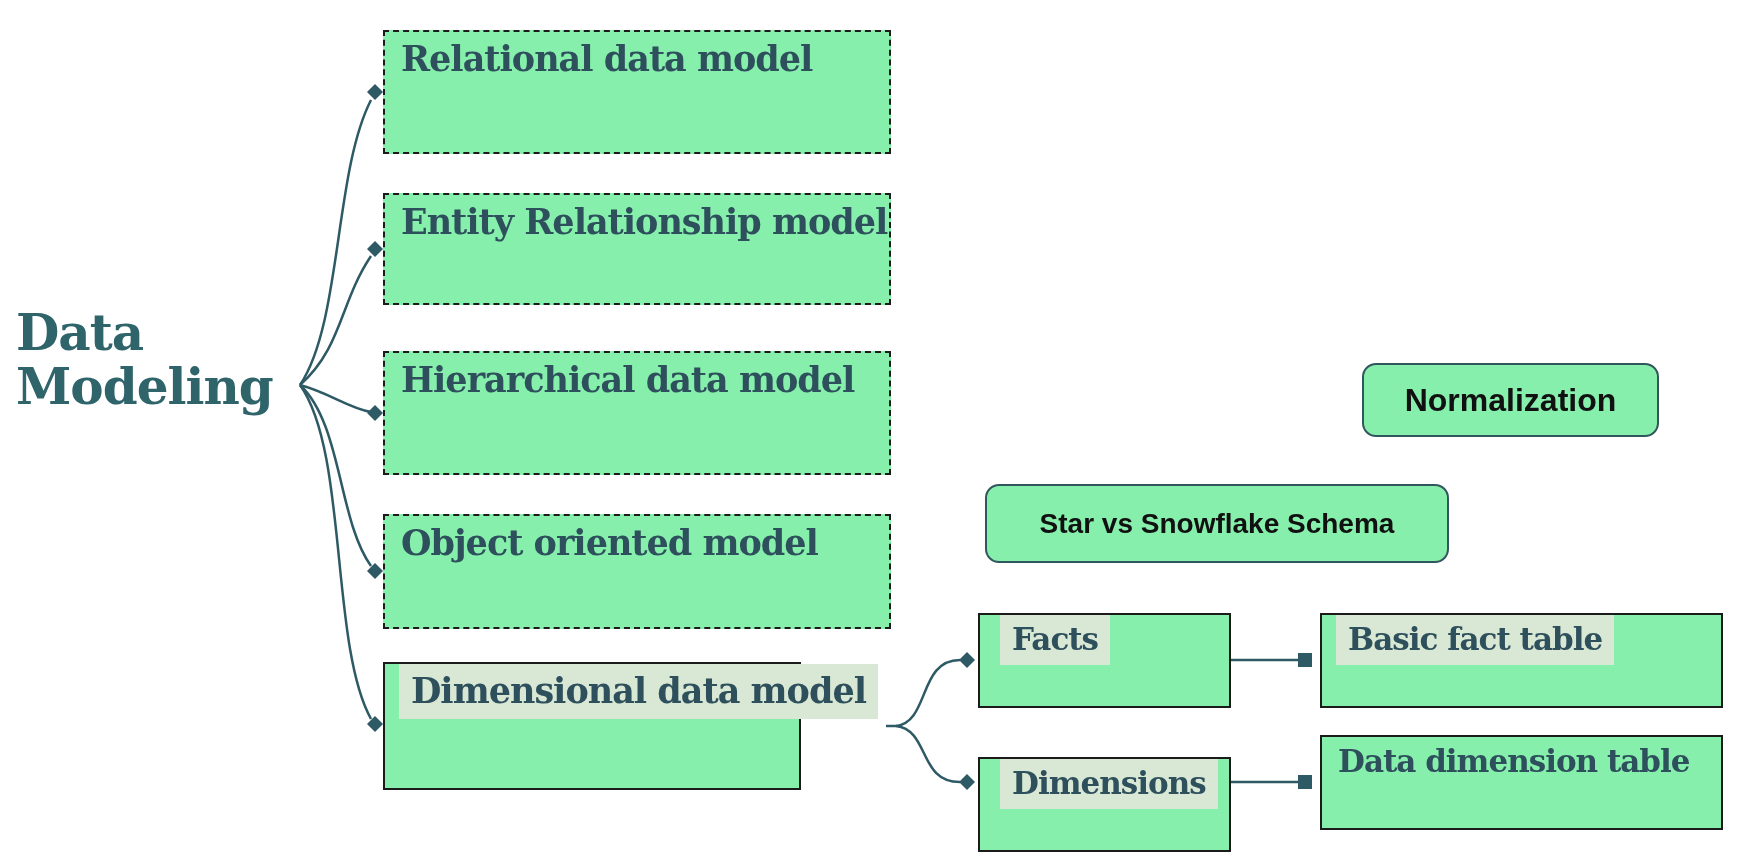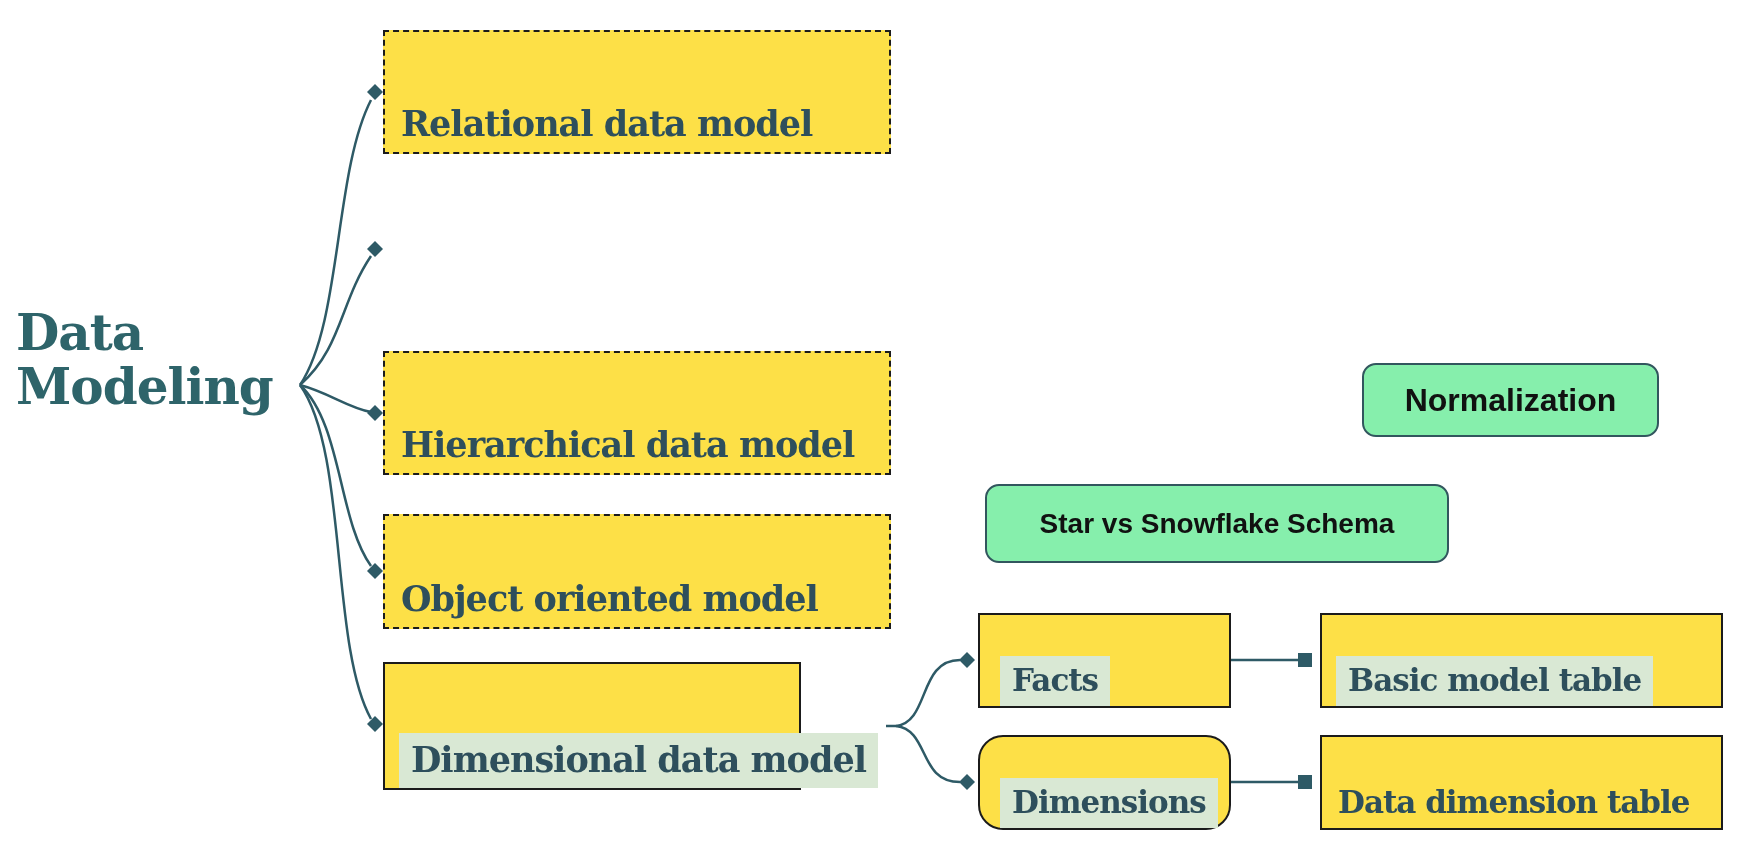--- a/index.html
+++ b/index.html
@@ -3,41 +3,41 @@
 <meta charset="utf-8">
 <style>
   html,body { margin:0; padding:0; background:#ffffff; }
   .canvas {
     position:relative; width:1746px; height:852px; background:#ffffff;
     font-family:"DejaVu Serif", serif; overflow:hidden;
   }
   
   .node {
     position:absolute; box-sizing:border-box;
-    display:flex; align-items:flex-end;
+    display:flex; align-items:flex-start;
     padding-left:14px;
     color:#2e4f5c; font-weight:bold; white-space:nowrap;
-    background:#fde047;
+    background:#86efac;
   }
   .node .label { letter-spacing:-1px; }
   .dashed { border:2.5px dashed #1b1b1b; }
   .solid  { border:2.5px solid  #1b1b1b; }
   .hl { background:#d9e8d4; padding:6px 12px 8px 12px; }
   .plain { padding:6px 2px 8px 2px; }
 
   .branch-node { left:383px; width:508px; font-size:35px; }
   .b1 { top:30px;  height:124px; }
   .b2 { top:193px; height:112px; }
   .b3 { top:351px; height:124px; }
   .b4 { top:514px; height:115px; }
   .b5 { top:662px; height:128px; width:418px; }
 
   .child-node { left:978px; width:253px; height:95px; font-size:31px;padding-left:20px; }
   .c1 { top:613px; }
-  .c2 { top:735px;border-radius:25px; }
+  .c2 { top:757px; }
   .grand-node { left:1320px; width:403px; height:95px; font-size:31px; }
   .g1 { top:613px; }
   .g2 { top:735px; }
 
   
   .root-title {
     position:absolute; left:16px; top:306px; width:300px;
     font-size:50px; line-height:1.07; font-weight:bold;
     color:#2e646a; letter-spacing:-1px;
   }
@@ -88,39 +88,42 @@
     <rect class="head" x="1298" y="775" width="14" height="14"></rect>
   </svg>
 
   <div class="root-title">
     <span class="label">Data Modeling</span>
   </div>
 
   <div class="node dashed branch-node b1">
     <span class="label plain">Relational data model</span>
   </div>
+  <div class="node dashed branch-node b2">
+    <span class="label plain">Entity Relationship model</span>
+  </div>
   <div class="node dashed branch-node b3">
     <span class="label plain">Hierarchical data model</span>
   </div>
   <div class="node dashed branch-node b4">
     <span class="label plain">Object oriented model</span>
   </div>
   <div class="node solid branch-node b5">
     <span class="label hl">Dimensional data model</span>
   </div>
 
   <div class="node solid child-node c1">
     <span class="label hl">Facts</span>
   </div>
   <div class="node solid child-node c2">
     <span class="label hl">Dimensions</span>
   </div>
 
   <div class="node solid grand-node g1">
-    <span class="label hl">Basic model table</span>
+    <span class="label hl">Basic fact table</span>
   </div>
   <div class="node solid grand-node g2">
     <span class="label plain">Data dimension table</span>
   </div>
 
   <div class="note note-normalization">
     <span>Normalization</span>
   </div>
   <div class="note note-star">
     <span>Star vs Snowflake Schema</span>

